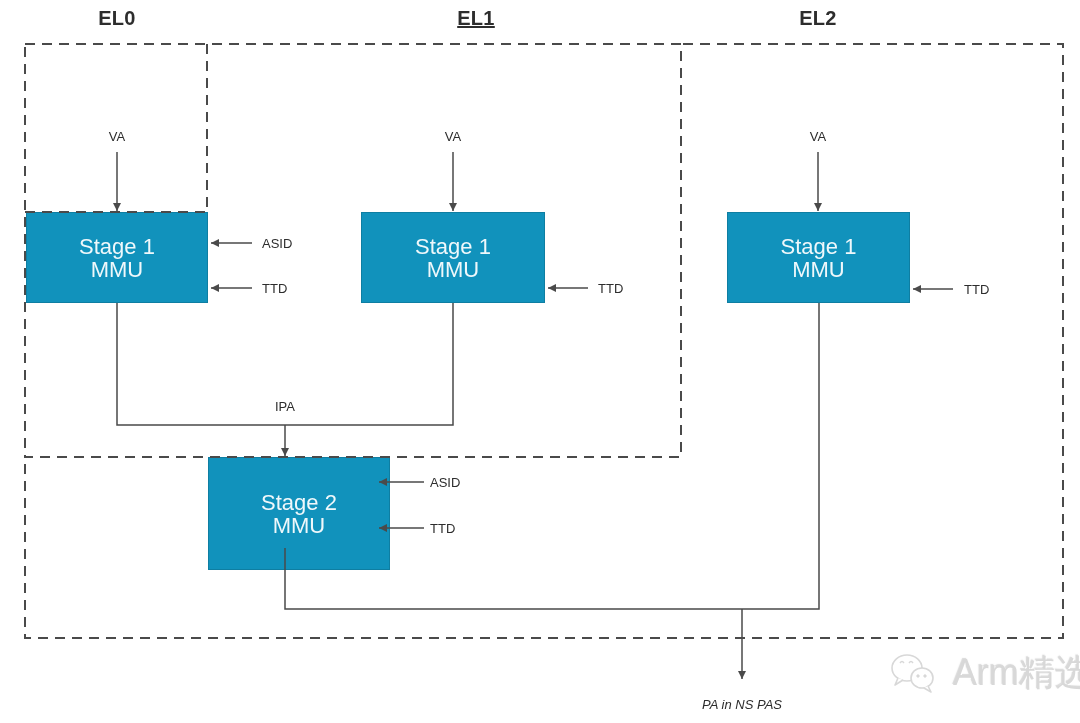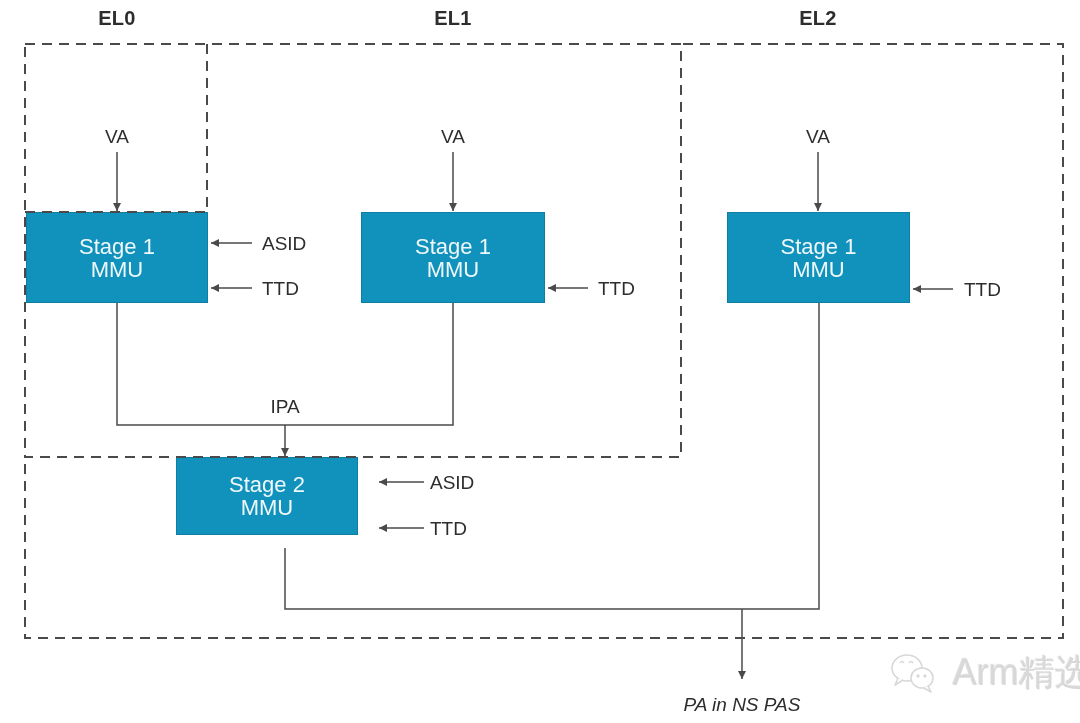--- a/index.html
+++ b/index.html
@@ -45,21 +45,21 @@
     align-items: center;
     justify-content: center;
     font-size: 22px;
     line-height: 23px;
     text-align: center;
   }
   .lbl {
     position: absolute;
     z-index: 4;
     color: var(--label-text, #2d2d2d);
-    font-size: 19px;
+    font-size: 13px;
     line-height: 19px;
     white-space: nowrap;
   }
   .lbl.centered { transform: translateX(-50%); }
   .region-title {
     font-size: 20px;
     font-weight: 600;
     letter-spacing: 0.3px;
   }
   .watermark {
@@ -83,36 +83,36 @@
   .wm-icon path, .wm-icon ellipse, .wm-icon circle {
     stroke: var(--watermark-color, #d8d8d8);
   }
 </style>
 </head>
 <body>
 
 <div class="canvas">
 
   <div class="lbl centered region-title" style="left:117px; top:9px;">EL0</div>
-  <div class="lbl centered region-title" style="left:453px; top:9px;">EL1</div>
+  <div class="lbl centered region-title" style="left:476px; top:9px;text-decoration:underline;">EL1</div>
   <div class="lbl centered region-title" style="left:818px; top:9px;text-align:center;">EL2</div>
 
   <div class="block" style="left:26px; top:212px; width:182px; height:91px;">
     <span>Stage 1</span>
     <span>MMU</span>
   </div>
   <div class="block" style="left:361px; top:212px; width:184px; height:91px;">
     <span>Stage 1</span>
     <span>MMU</span>
   </div>
   <div class="block" style="left:727px; top:212px; width:183px; height:91px;">
     <span>Stage 1</span>
     <span>MMU</span>
   </div>
-  <div class="block" style="left:176px; top:457px; width:182px; height:78px;">
+  <div class="block" style="left:208px; top:457px; width:182px; height:113px;">
     <span>Stage 2</span>
     <span>MMU</span>
   </div>
 
   <svg class="lines" viewBox="0 0 1080 723" xmlns="http://www.w3.org/2000/svg">
     <defs>
       <marker id="arrow" markerUnits="userSpaceOnUse" markerWidth="12" markerHeight="12" refX="8" refY="4" orient="auto">
         <path d="M0,0 L8,4 L0,8 Z" fill="#4A4A4A"></path>
       </marker>
     </defs>

